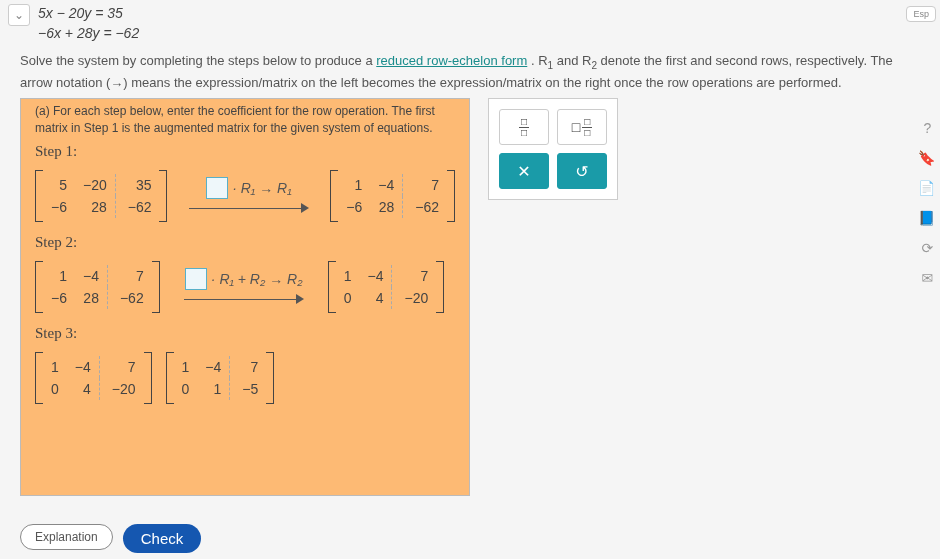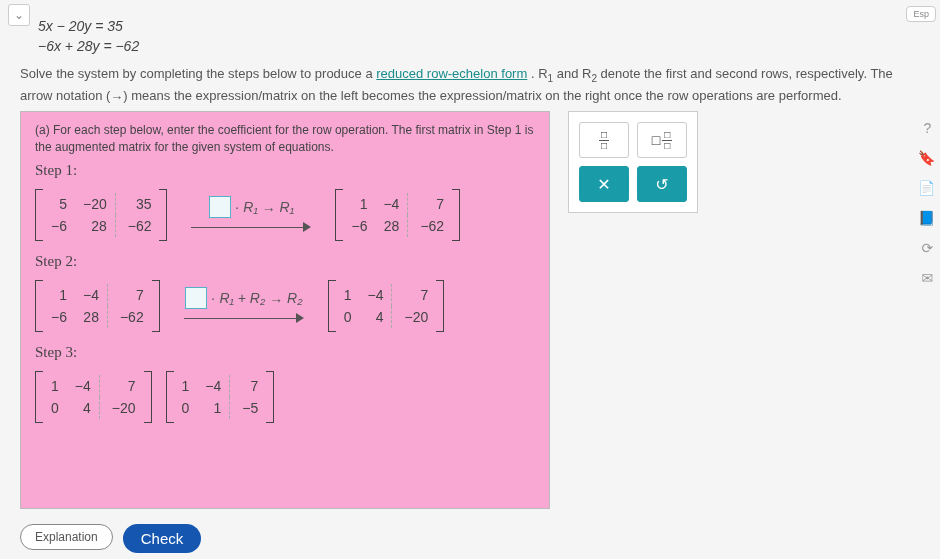--- a/index.html
+++ b/index.html
@@ -13,28 +13,28 @@
     overflow: hidden;
     position: relative;
   }
   .header-row { display: flex; align-items: flex-start; padding: 4px 8px 0 8px; }
   .chevron-box {
     width: 22px; height: 22px; background:#fff; border:1px solid #ccc;
     display:flex; align-items:center; justify-content:center;
     border-radius:3px; margin-right:8px; color:#888; font-size:12px;
     cursor:pointer;
   }
-  .equations { font-style: italic; color:#444; font-size:14px; line-height:1.4;margin-top:13px; }
+  .equations { font-style: italic; color:#444; font-size:14px; line-height:1.4; }
   .instructions { padding: 8px 20px 6px 20px; color:#555; font-size:13px; line-height:1.5; }
   .instructions .link { color:#1a8c8c; text-decoration: underline; cursor:pointer; }
   .sub { font-size: 10px; vertical-align: sub; }
   .main-area { display:flex; gap:18px; padding: 0 20px; align-items:flex-start; }
   .panel {
-    border:1px solid #bbb; background:#f9a8d4; padding:10px 14px 14px 14px;
-    width:530px; height:398px; overflow:hidden;
+    border:1px solid #bbb; background:#fdba74; padding:4px 14px 14px 14px;
+    width:450px; height:398px; overflow:hidden;
   }
   .panel-intro { font-size:12px; color:#444; line-height:1.4; margin-bottom:2px; }
   .step-label { font-size:15px; color:#444; margin:6px 0 8px 0;font-family:Liberation Serif, serif; }
   .step-row { display:flex; align-items:center; gap:14px; margin-bottom:10px; }
   .matrix {
     display:inline-flex; align-items:center; position:relative;
     padding: 6px 8px;
   }
   .matrix::before, .matrix::after {
     content:""; position:absolute; top:2px; bottom:2px; width:7px;

